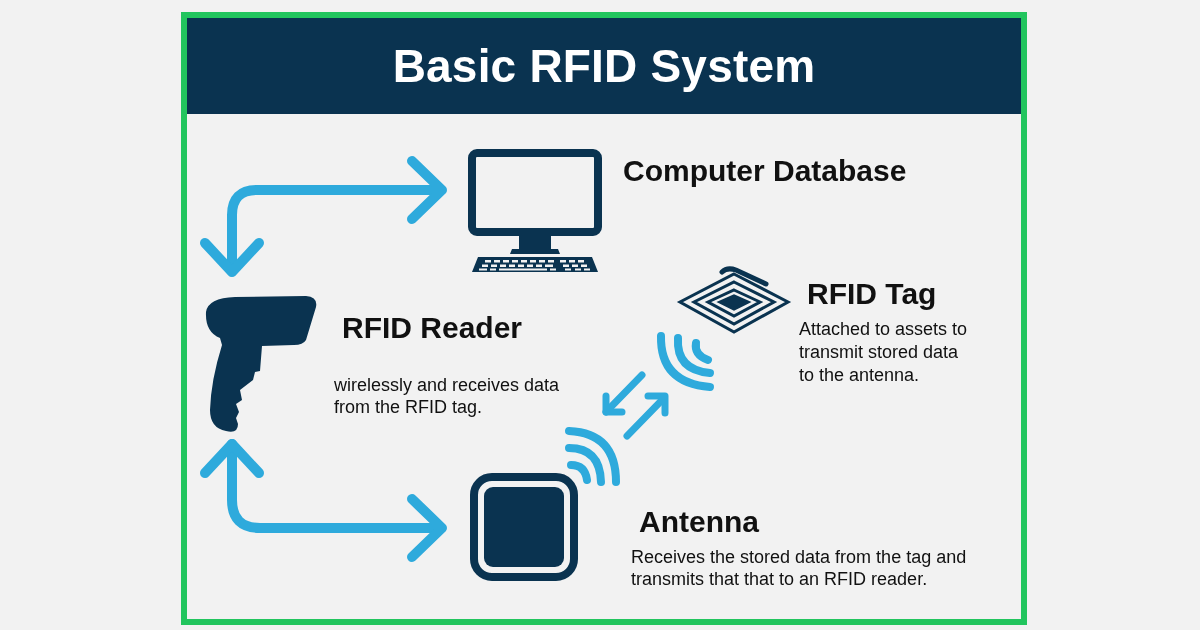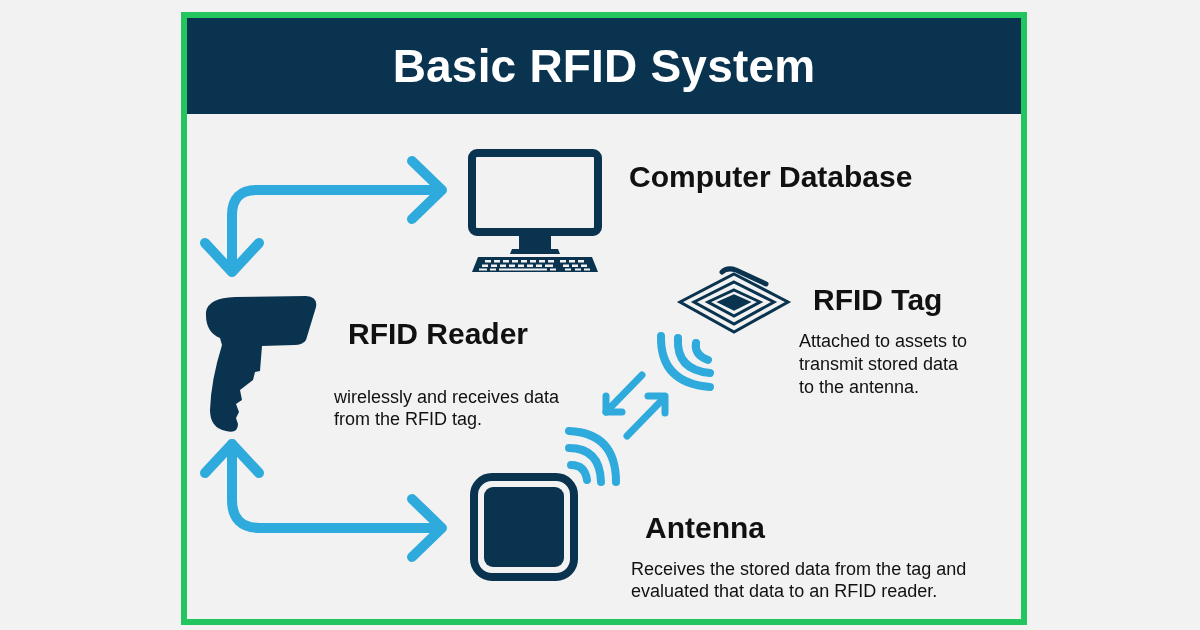--- a/index.html
+++ b/index.html
@@ -13,21 +13,21 @@
   }
   .header {
     position: absolute; left: 0; top: 0; width: 100%; height: 96px; background: #0a3350;
     display: flex; align-items: center; justify-content: center;
   }
   .header h1 {
     margin: 0; color: #ffffff; font-weight: bold; font-size: 46px; letter-spacing: 0.2px;
   }
   .diagram { position: absolute; left: 0; top: 0; width: 1200px; height: 630px; }
   .block { position: absolute; }
-  .block .title { font-weight: bold; font-size: 30px; line-height: 32px; color: #111; margin: 14px; }
+  .block .title { font-weight: bold; font-size: 30px; line-height: 32px; color: #111; margin: 8px; }
   .block .desc { font-size: 18px; line-height: 22px; color: #111; margin: 2px 0 0 0; }
   #db-block { left: 615px; top: 147px; width: 400px; }
   #reader-block { left: 334px; top: 304px; width: 270px; }
   #tag-block { left: 799px; top: 270px; width: 210px; }
   #tag-block .desc { line-height: 23px; }
   #antenna-block { left: 631px; top: 498px; width: 400px; }
 </style>
 </head>
 <body>
 
@@ -146,15 +146,15 @@
     <span>Attached to assets to</span><br>
     <span>transmit stored data</span><br>
     <span>to the antenna.</span>
   </p>
 </div>
 
 <div class="block" id="antenna-block">
   <p class="title">Antenna</p>
   <p class="desc">
     <span>Receives the stored data from the tag and</span><br>
-    <span>evaluated that data to an RFID reader.</span>
+    <span>transmits that that to an RFID reader.</span>
   </p>
 </div>
 
 </body></html>

